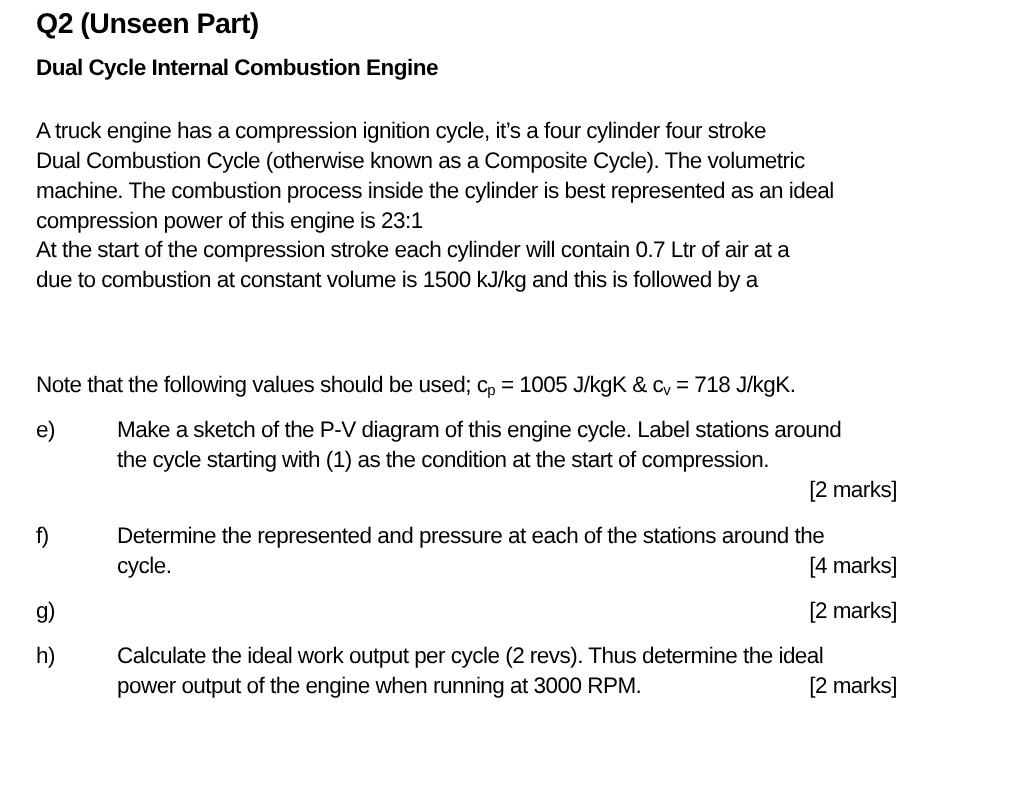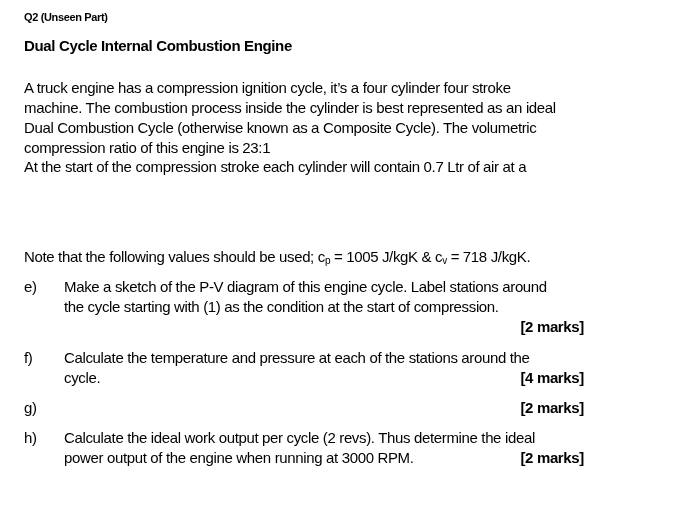--- a/index.html
+++ b/index.html
@@ -21,21 +21,21 @@
       position: absolute;
       left: 24px;
       top: 0;
       width: 640px;
     }
     .q-title {
       position: absolute;
       top: 8px;
       left: 0;
       font-weight: bold;
-      font-size: 11px;
+      font-size: 19px;
       line-height: 18px;
       white-space: nowrap;
     }
     .sub-title {
       position: absolute;
       top: 37px;
       left: 0;
       font-weight: bold;
       font-size: 15px;
       line-height: 18px;
@@ -59,80 +59,81 @@
       width: 560px;
     }
     .q .letter {
       position: absolute;
       left: 0;
       top: 0;
       line-height: 20px;
     }
     .q .body {
       position: absolute;
-      left: 40px;
+      left: 54px;
       top: 0;
       width: 520px;
       line-height: 20px;
     }
     .q .ln {
       display: block;
       white-space: nowrap;
       position: relative;
       height: 20px;
     }
     .marks {
       position: absolute;
       right: 0;
-      font-weight: bold;
+      font-weight: normal;
       white-space: nowrap;
     }
     .qe { top: 277px; }
     .qf { top: 348px; }
     .qg { top: 398px; }
     .qh { top: 428px; }
   </style>
 </head>
 <body>
 
 <div class="page">
 
   <div class="q-title">Q2 (Unseen Part)</div>
   <div class="sub-title">Dual Cycle Internal Combustion Engine</div>
 
   <p class="para p1">
     <span class="ln">A truck engine has a compression ignition cycle, it’s a four cylinder four stroke</span>
+    <span class="ln">Dual Combustion Cycle (otherwise known as a Composite Cycle). The volumetric</span>
     <span class="ln">machine. The combustion process inside the cylinder is best represented as an ideal</span>
-    <span class="ln">Dual Combustion Cycle (otherwise known as a Composite Cycle). The volumetric</span>
-    <span class="ln">compression ratio of this engine is 23:1</span>
+    <span class="ln">compression power of this engine is 23:1</span>
   </p>
 
   <p class="para p2">
     <span class="ln">At the start of the compression stroke each cylinder will contain 0.7 Ltr of air at a</span>
+    <span class="ln">due to combustion at constant volume is 1500 kJ/kg and this is followed by a</span>
   </p>
 
   <p class="para p3">
     <span class="ln"><span>Note that the following values should be used; c</span><span class="sub">p</span><span> = 1005 J/kgK  &amp;  c</span><span class="sub">v</span><span> = 718 J/kgK.</span></span>
   </p>
 
   <div class="q qe">
     <span class="letter">e)</span>
     <div class="body">
       <span class="ln">Make a sketch of the P-V diagram of this engine cycle. Label stations around</span>
       <span class="ln">the cycle starting with (1) as the condition at the start of compression.</span>
       <span class="ln">
           <span class="marks">[2 marks]</span>
         </span>
     </div>
   </div>
 
   <div class="q qf">
     <span class="letter">f)</span>
     <div class="body">
-      <span class="ln">Calculate the temperature and pressure at each of the stations around the</span>
+      <span class="ln">Determine the represented and pressure at each of the stations around the</span>
       <span class="ln"><span>cycle.</span><span class="marks">[4 marks]</span></span>
     </div>
   </div>
 
   <div class="q qg">
     <span class="letter">g)</span>
     <div class="body">
       <span class="ln"><span class="marks">[2 marks]</span></span>
     </div>
   </div>

